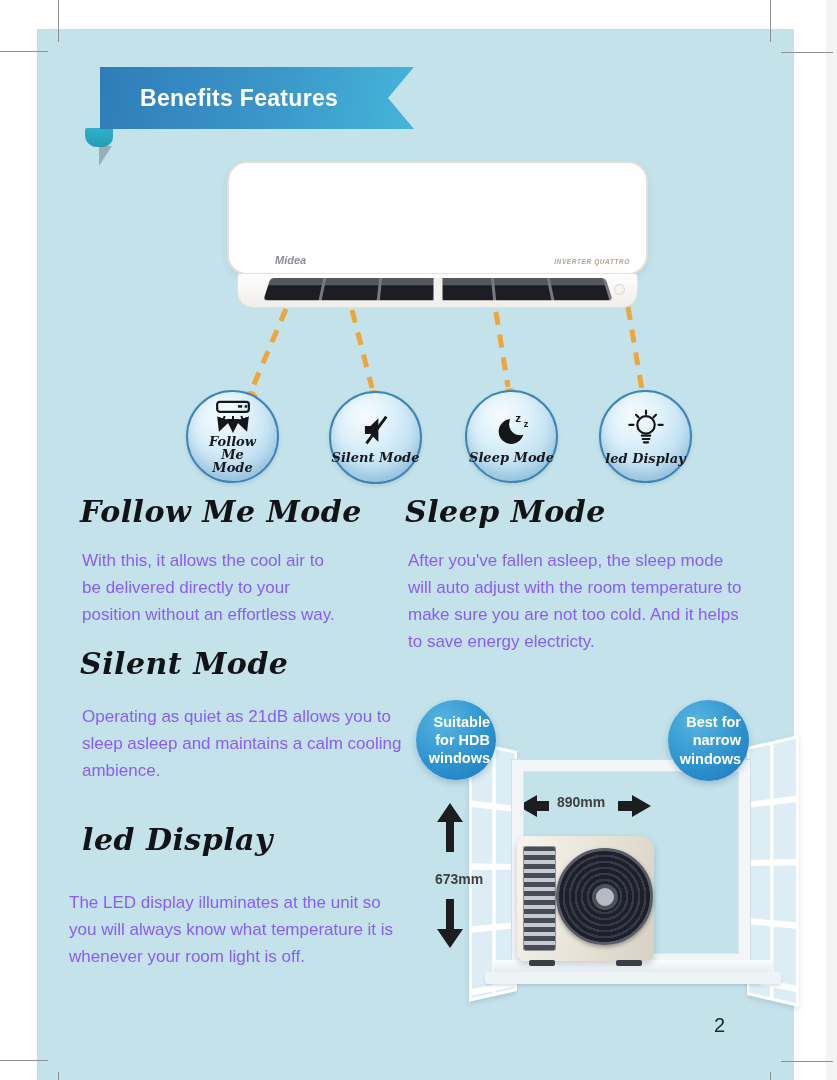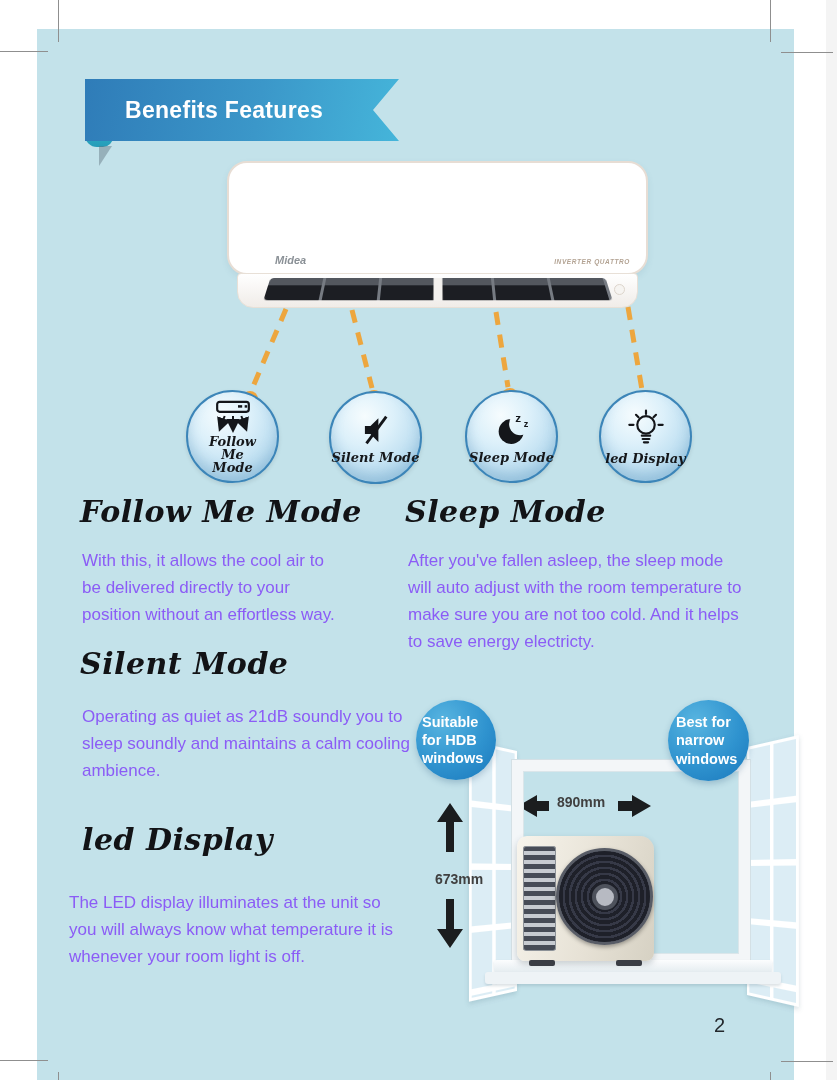--- a/index.html
+++ b/index.html
@@ -14,26 +14,25 @@
 
   
   .right-strip { right:0; top:0; width:11px; height:100%; background:#f4f4f4; }
   .page-bg { left:37px; top:29px; width:757px; height:1051px; background:#c3e2ea; }
   .crop { background:#8f8f8f; }
   .crop.v { width:1px; }
   .crop.h { height:1px; }
 
   
   .ribbon {
-    left:85px; top:67px; width:314px; height:62px;
+    left:100px; top:67px; width:314px; height:62px;
     background:linear-gradient(100deg, #2f7cb8 0%, #3b97c9 55%, #45b5da 100%);
     clip-path:polygon(0 0, 100% 0, calc(100% - 26px) 50%, 100% 100%, 0 100%);
     display:flex; align-items:center;
     box-shadow:0 3px 5px rgba(40,80,110,.25);
-    margin-top:12px;
   }
   .ribbon-title {
     padding-left:40px; color:#ffffff; font-size:23px; font-weight:bold; letter-spacing:.3px;
   }
   .ribbon-fold { left:85px; top:128px; width:28px; height:19px;
     background:linear-gradient(#2fb0c9,#259cb8); border-radius:2px 0 10px 12px; }
   .ribbon-fold-shadow { left:99px; top:146px; width:0; height:0;
     border-top:20px solid rgba(96,116,128,.45); border-right:13px solid transparent; }
 
   
@@ -80,21 +79,21 @@
     font-family:"DejaVu Serif", serif; font-style:italic; font-weight:bold;
     font-size:30px; color:#121316; letter-spacing:.5px;
   }
   .body-p { font-size:17px; line-height:1.58; color:#8b5cf6; }
 
   
   .badge-circle {
     border-radius:50%;
     background:radial-gradient(circle at 34% 26%, #57b4e0 0%, #2f93cf 55%, #1a77bb 100%);
     color:#ffffff; font-weight:bold; font-size:14.5px; line-height:1.25;
-    display:flex; align-items:center; justify-content:center; text-align:left;
+    display:flex; align-items:center; justify-content:center; text-align:right;
     box-shadow:0 3px 6px rgba(30,80,120,.25);
   }
 
   
   .win-frame {
     left:512px; top:760px; width:238px; height:205px;
     border:11px solid #f3f6f8;
     box-shadow:0 0 0 1px #d4e0e5, inset 0 0 0 1px #dbe6ea;
   }
   .casement {
@@ -256,21 +255,21 @@
   <div class="bubble-label">led Display</div>
 </div>
 
 <div class="abs script-h" style="left:80px;top:494px;">Follow Me Mode</div>
 <div class="abs body-p" style="left:82px;top:548px;width:256px;">With this, it allows the cool air to be delivered directly to your position without an effortless way.</div>
 
 <div class="abs script-h" style="left:405px;top:494px;">Sleep Mode</div>
 <div class="abs body-p" style="left:408px;top:548px;width:340px;">After you've fallen asleep, the sleep mode will auto adjust with the room temperature to make sure you are not too cold. And it helps to save energy electricty.</div>
 
 <div class="abs script-h" style="left:80px;top:646px;">Silent Mode</div>
-<div class="abs body-p" style="left:82px;top:704px;width:330px;">Operating as quiet as 21dB soundly you to sleep soundly and maintains a calm cooling ambience.</div>
+<div class="abs body-p" style="left:82px;top:704px;width:330px;">Operating as quiet as 21dB allows you to sleep asleep and maintains a calm cooling ambience.</div>
 
 <div class="abs script-h" style="left:82px;top:822px;">led Display</div>
 <div class="abs body-p" style="left:69px;top:890px;width:336px;">The LED display illuminates at the unit so you will always know what temperature it is whenever your room light is off.</div>
 
 <div class="abs casement left"></div>
 <div class="abs casement right"></div>
 <div class="abs win-frame"></div>
 <div class="abs sill-top"></div>
 <div class="abs sill-bottom"></div>
 

